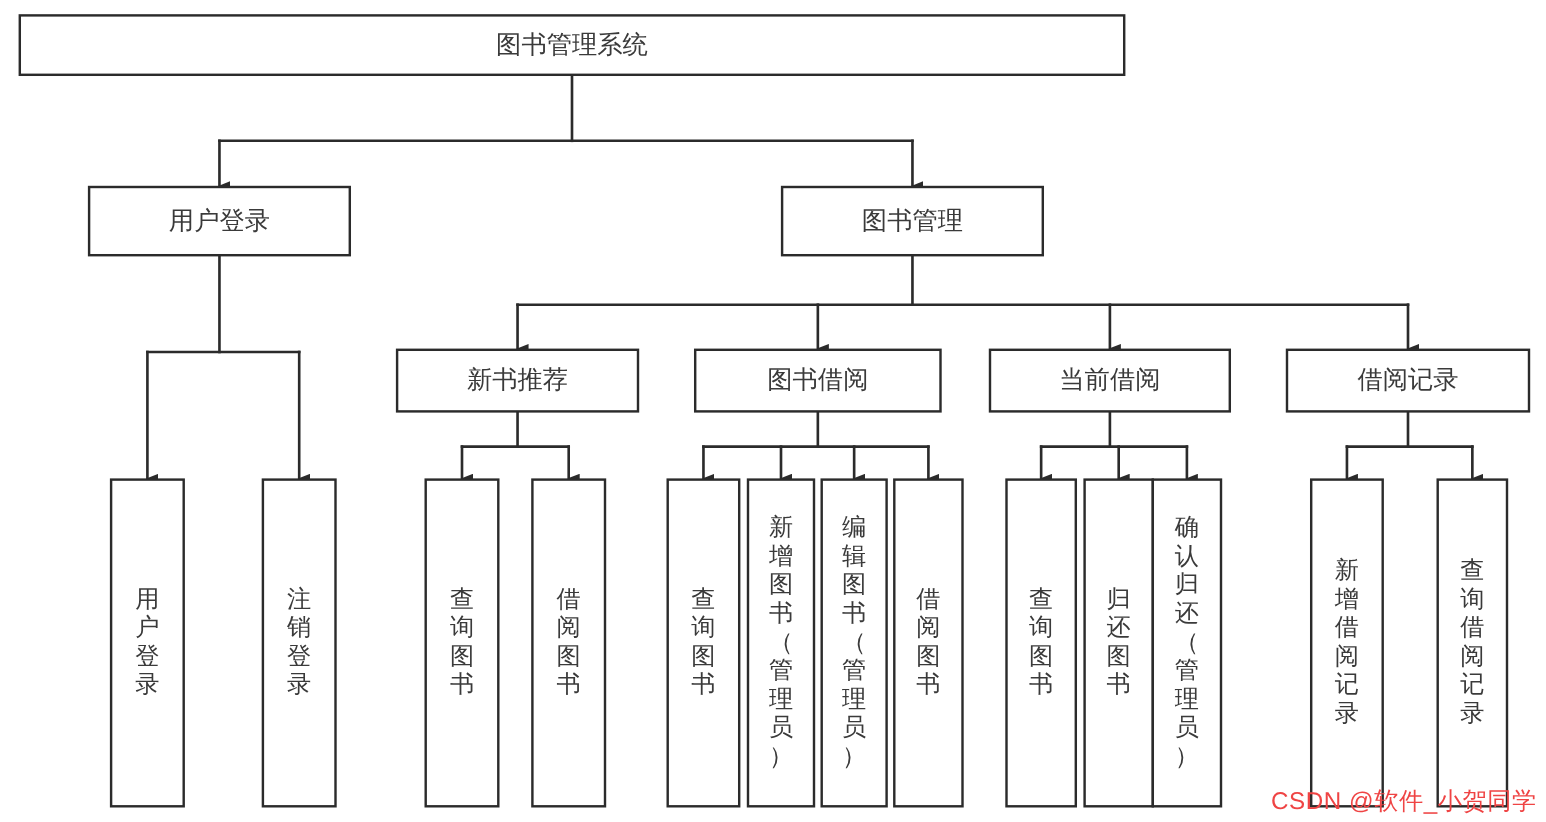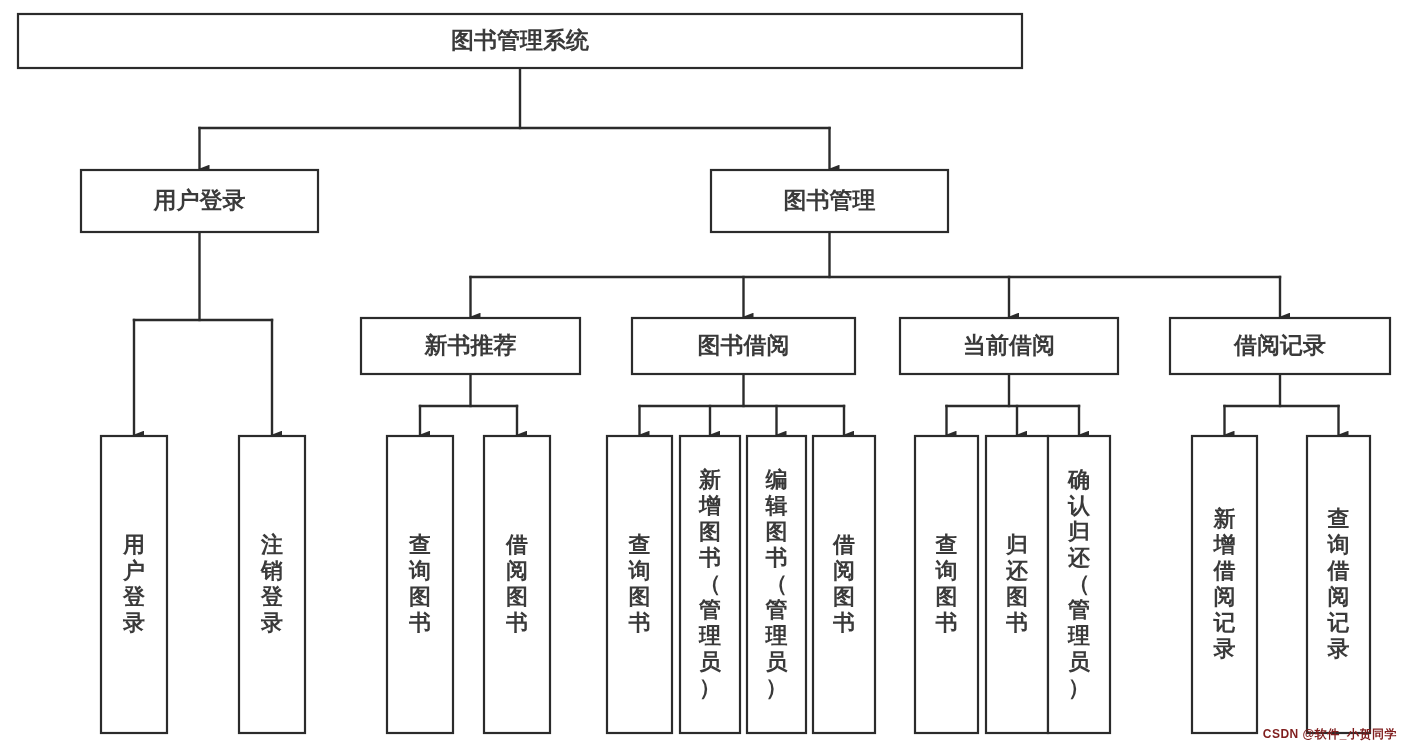--- a/index.html
+++ b/index.html
@@ -11,21 +11,20 @@
     width: 1405px;
     height: 747px;
     font-family: "Liberation Sans", "DejaVu Sans", sans-serif;
     overflow: hidden;
   }
   #diagram-root {
     position: relative;
     width: 1405px;
     height: 747px;
     background: #ffffff;
-    font-weight: bold;
   }
   svg#flow-svg {
     position: absolute;
     left: 0;
     top: 0;
     width: 1405px;
     height: 747px;
   }
   .node-box {
     fill: #ffffff;
@@ -52,22 +51,22 @@
     fill: #3a3a3a;
     text-anchor: middle;
     dominant-baseline: middle;
     white-space: pre;
   }
   .watermark-text {
     position: absolute;
     right: 8px;
     bottom: 4px;
     font-family: "Liberation Sans", "DejaVu Sans", sans-serif;
-    font-size: 12px;
-    color: #7f1d1d;
+    font-size: 22px;
+    color: #ef4444;
     letter-spacing: 0.5px;
     user-select: none;
     white-space: nowrap;
   }
 </style>
 </head>
 <body>
 
 <div id="diagram-root">
 

